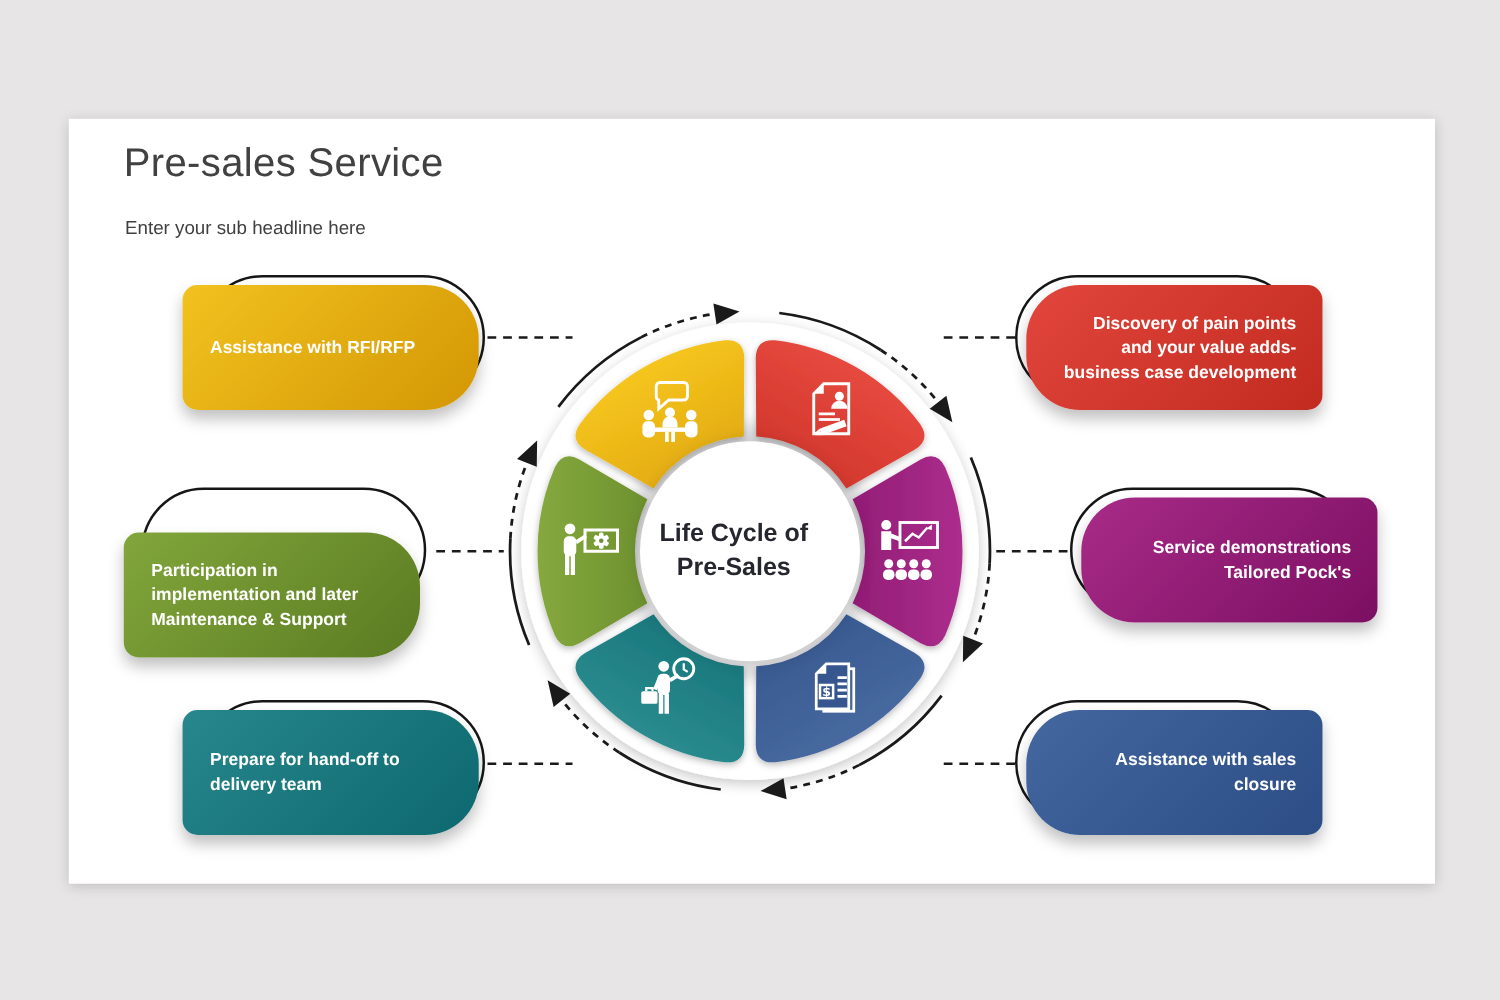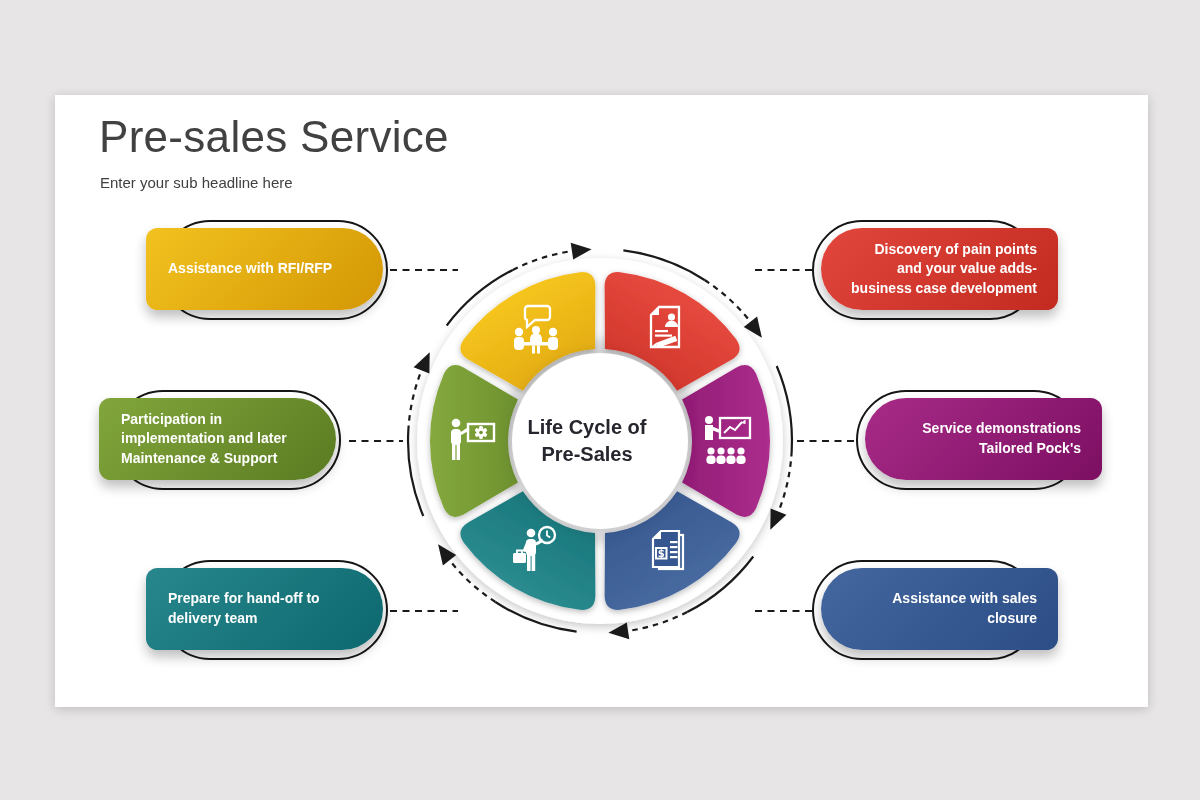--- a/index.html
+++ b/index.html
@@ -6,36 +6,36 @@
   body{
     width:1200px;height:800px;position:relative;overflow:hidden;
     background:#e7e5e6;
     font-family:"Liberation Sans",sans-serif;
   }
   .slide{
     position:absolute;left:55px;top:95px;width:1093px;height:612px;
     background:#ffffff;box-shadow:0 2px 10px rgba(0,0,0,.18);
   }
   .title{
-    position:absolute;left:99px;top:112px;font-size:44px;color:#414141;
+    position:absolute;left:99px;top:112px;font-size:32px;color:#414141;
     letter-spacing:.3px;
   }
   .subtitle{
     position:absolute;left:100px;top:174px;font-size:15px;color:#404040;
   }
   #overlay{position:absolute;left:0;top:0;width:1200px;height:800px;pointer-events:none}
   .node{position:absolute;width:246px;height:104px}
   .node .outline{
     position:absolute;top:0;width:228px;height:100px;border:2px solid #161616;
     border-radius:52px;background:transparent;box-sizing:border-box;
   }
   .node.left  .outline{left:14px}
   .node.right .outline{left:0}
   .node .pill{
-    position:absolute;top:8px;width:237px;height:82px;box-sizing:border-box;
+    position:absolute;top:8px;width:237px;height:100px;box-sizing:border-box;
     display:flex;align-items:center;color:#fff;font-size:14px;font-weight:700;
     line-height:1.4;box-shadow:0 7px 12px rgba(0,0,0,.25);
   }
   .node.left .pill{
     left:0;border-radius:12px 43px 43px 12px;padding:0 30px 0 22px;
     justify-content:flex-start;text-align:left;
   }
   .node.right .pill{
     right:0;border-radius:43px 12px 12px 43px;padding:0 21px 0 28px;
     justify-content:flex-end;text-align:right;
@@ -136,21 +136,21 @@
   </div>
 </div>
 <div class="node right" style="left:812px;top:220px">
   <div class="outline"></div>
   <div class="pill" style="background: linear-gradient(135deg, rgb(226, 70, 60), rgb(194, 42, 32));">
     <span>Discovery of pain points and your value adds- business case development</span>
   </div>
 </div>
 <div class="node left" style="left:99px;top:390px">
   <div class="outline"></div>
-  <div class="pill" style="background: linear-gradient(135deg, rgb(130, 166, 60), rgb(90, 123, 33));">
+  <div class="pill" style="background: linear-gradient(135deg, rgb(130, 166, 60), rgb(90, 123, 33)); margin-top: 28px;">
     <span>Participation in implementation and later Maintenance &amp; Support</span>
   </div>
 </div>
 <div class="node right" style="left:856px;top:390px">
   <div class="outline"></div>
   <div class="pill" style="background: linear-gradient(135deg, rgb(168, 43, 136), rgb(124, 15, 98));">
     <span>Service demonstrations Tailored Pock's</span>
   </div>
 </div>
 <div class="node left" style="left:146px;top:560px">

